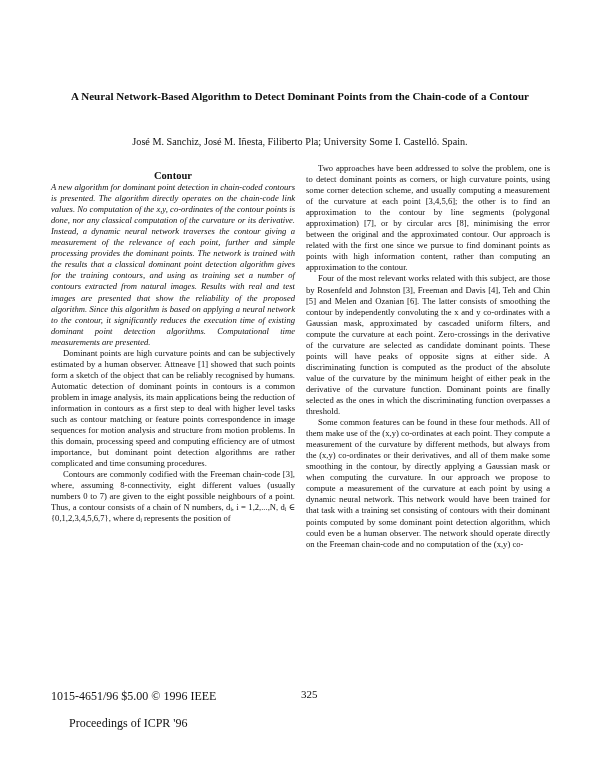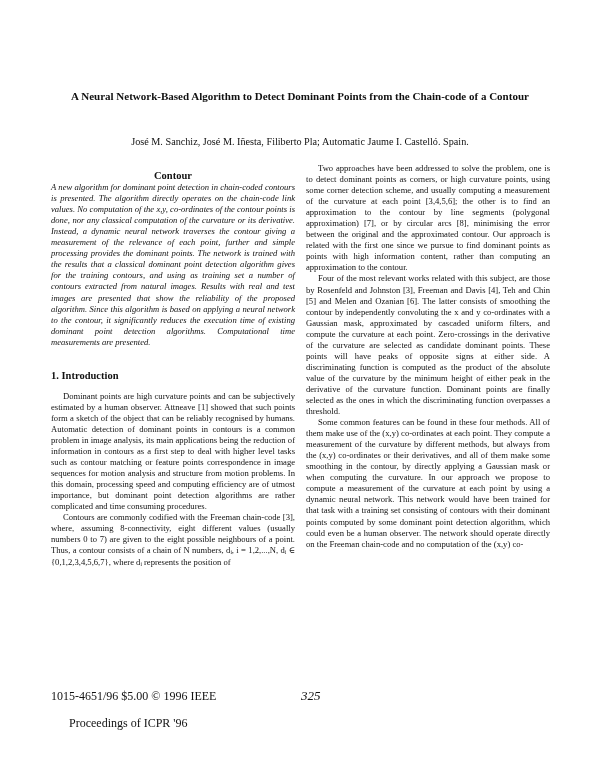--- a/index.html
+++ b/index.html
@@ -12,32 +12,31 @@
   .col { position: absolute; width: 244px; font-size: 8.6px; line-height: 11.05px; text-align: justify; }
   .col-left { left: 51px; top: 170px; }
   .col-right { left: 306px; top: 163px; }
   .abstract-head { text-align: center; font-weight: bold; font-size: 10.5px; margin-bottom: 1px; }
   .abstract-body { font-style: italic; }
   .section-head { font-weight: bold; font-size: 10.5px; margin: 22px 0 10px 0; }
   p { margin: 0; text-indent: 12px; }
   p.noindent { text-indent: 0; }
   .footer-left { position: absolute; left: 51px; top: 691px; font-size: 12px; line-height: 11px; }
   .footer-left .proc { padding-left: 18px; margin-top: 16px; }
-  .page-number { position: absolute; left: 301px; top: 688px; font-size: 13px; font-style: italic; }
+  .page-number { position: absolute; left: 301px; top: 688px; font-size: 11px; }
 </style>
 </head>
 <body>
 
 <div class="title">A Neural Network-Based Algorithm to Detect Dominant Points from the Chain-code of a Contour</div>
-<div class="authors">José M. Sanchiz, José M. Iñesta, Filiberto Pla; Automatic Jaume I. Castelló. Spain.</div>
+<div class="authors">José M. Sanchiz, José M. Iñesta, Filiberto Pla; University Some I. Castelló. Spain.</div>
 
 <div class="col col-left">
   <div class="abstract-head">Contour</div>
   <p class="noindent abstract-body">A new algorithm for dominant point detection in chain-coded contours is presented. The algorithm directly operates on the chain-code link values. No computation of the x,y, co-ordinates of the contour points is done, nor any classical computation of the curvature or its derivative. Instead, a dynamic neural network traverses the contour giving a measurement of the relevance of each point, further and simple processing provides the dominant points. The network is trained with the results that a classical dominant point detection algorithm gives for the training contours, and using as training set a number of contours extracted from natural images. Results with real and test images are presented that show the reliability of the proposed algorithm. Since this algorithm is based on applying a neural network to the contour, it significantly reduces the execution time of existing dominant point detection algorithms. Computational time measurements are presented.</p>
-  <div class="section-head">1. Introduction</div>
   <p>Dominant points are high curvature points and can be subjectively estimated by a human observer. Attneave [1] showed that such points form a sketch of the object that can be reliably recognised by humans. Automatic detection of dominant points in contours is a common problem in image analysis, its main applications being the reduction of information in contours as a first step to deal with higher level tasks such as contour matching or feature points correspondence in image sequences for motion analysis and structure from motion problems. In this domain, processing speed and computing efficiency are of utmost importance, but dominant point detection algorithms are rather complicated and time consuming procedures.</p>
   <p>Contours are commonly codified with the Freeman chain-code [3], where, assuming 8-connectivity, eight different values (usually numbers 0 to 7) are given to the eight possible neighbours of a point. Thus, a contour consists of a chain of N numbers, dᵢ, i = 1,2,...,N, dᵢ ∈ {0,1,2,3,4,5,6,7}, where dᵢ represents the position of</p>
 </div>
 
 <div class="col col-right">
   <p>Two approaches have been addressed to solve the problem, one is to detect dominant points as corners, or high curvature points, using some corner detection scheme, and usually computing a measurement of the curvature at each point [3,4,5,6]; the other is to find an approximation to the contour by line segments (polygonal approximation) [7], or by circular arcs [8], minimising the error between the original and the approximated contour. Our approach is related with the first one since we pursue to find dominant points as points with high information content, rather than computing an approximation to the contour.</p>
   <p>Four of the most relevant works related with this subject, are those by Rosenfeld and Johnston [3], Freeman and Davis [4], Teh and Chin [5] and Melen and Ozanian [6]. The latter consists of smoothing the contour by independently convoluting the x and y co-ordinates with a Gaussian mask, approximated by cascaded uniform filters, and compute the curvature at each point. Zero-crossings in the derivative of the curvature are selected as candidate dominant points. These points will have peaks of opposite signs at either side. A discriminating function is computed as the product of the absolute value of the curvature by the minimum height of either peak in the derivative of the curvature function. Dominant points are finally selected as the ones in which the discriminating function overpasses a threshold.</p>
   <p>Some common features can be found in these four methods. All of them make use of the (x,y) co-ordinates at each point. They compute a measurement of the curvature by different methods, but always from the (x,y) co-ordinates or their derivatives, and all of them make some smoothing in the contour, by directly applying a Gaussian mask or when computing the curvature. In our approach we propose to compute a measurement of the curvature at each point by using a dynamic neural network. This network would have been trained for that task with a training set consisting of contours with their dominant points computed by some dominant point detection algorithm, which could even be a human observer. The network should operate directly on the Freeman chain-code and no computation of the (x,y) co-</p>
 </div>
 

